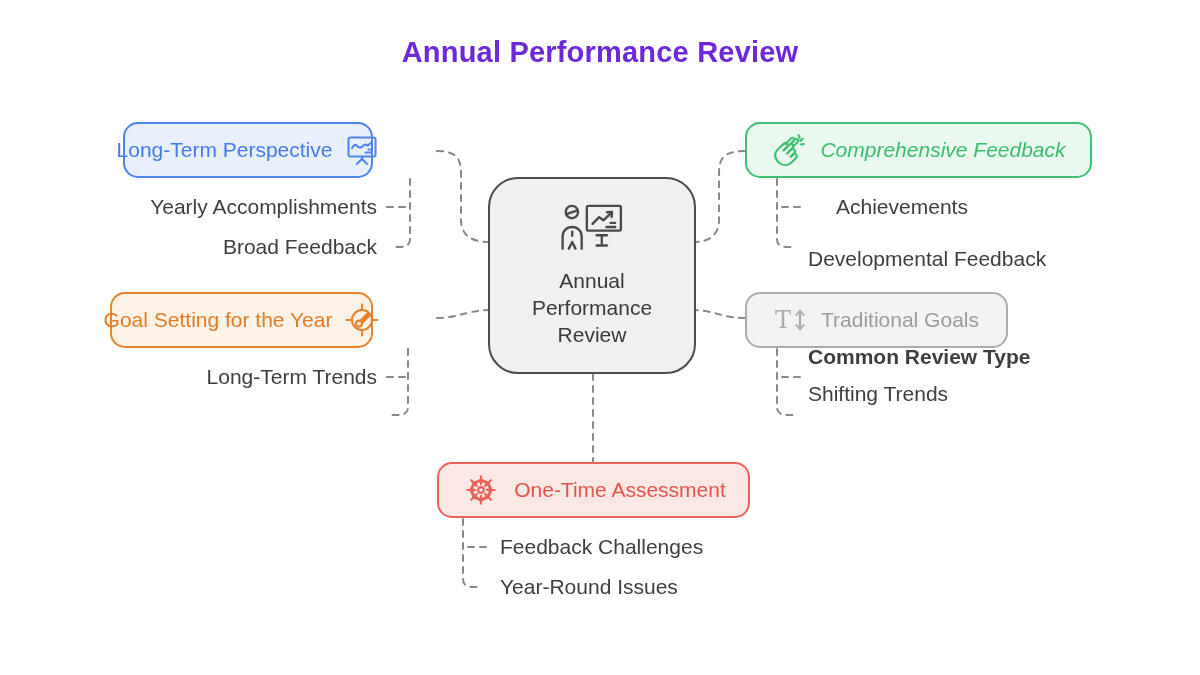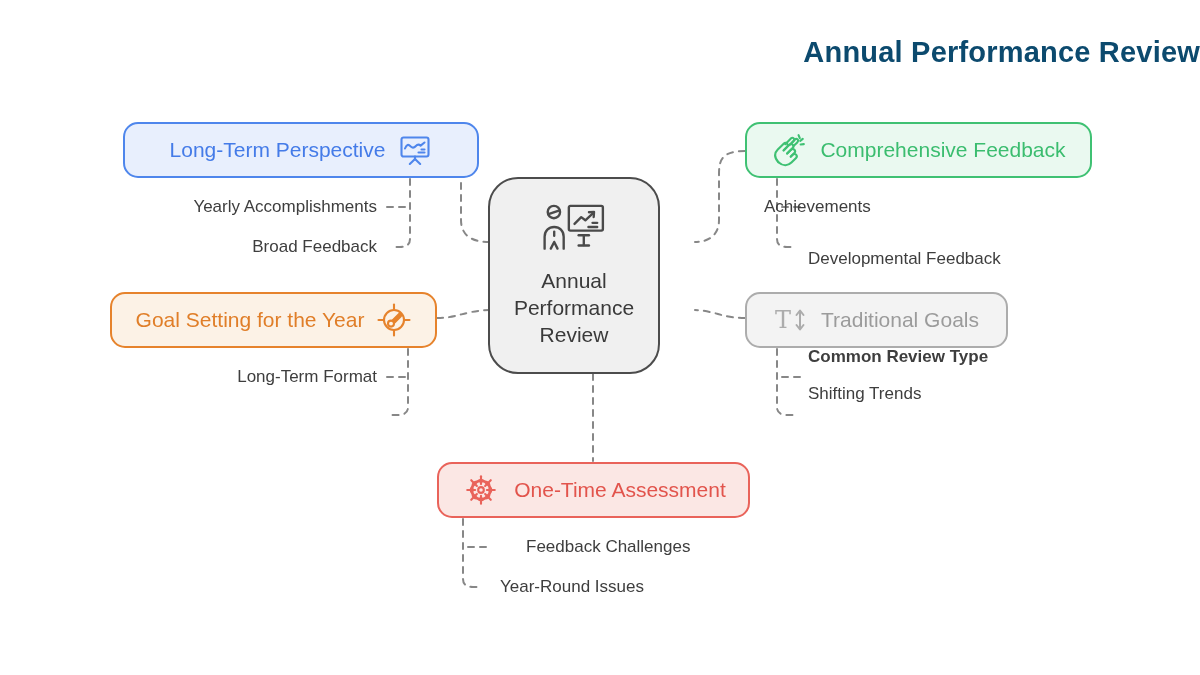--- a/index.html
+++ b/index.html
@@ -1,39 +1,39 @@
 <!DOCTYPE html>
 <html><head>
 <meta charset="utf-8">
 <style>
   html,body{margin:0;padding:0;background:#ffffff;}
   body{width:1200px;height:675px;position:relative;overflow:hidden;
        font-family:"Liberation Sans",sans-serif;}
   .stage{position:absolute;inset:0;}
-  .title{position:absolute;top:36px;left:0;width:100%;text-align:right;
-         font-size:29px;font-weight:bold;color:#0c4a6e;letter-spacing:.2px;}
+  .title{position:absolute;top:36px;left:0;width:100%;text-align:center;
+         font-size:29px;font-weight:bold;color:#6d28d9;letter-spacing:.2px;}
   svg.connectors{position:absolute;left:0;top:0;pointer-events:none;}
   .connectors path{fill:none;stroke:var(--line,#878787);stroke-width:2;
                    stroke-linecap:round;stroke-dasharray:6 6;}
   .pill{position:absolute;box-sizing:border-box;height:56px;
         display:flex;align-items:center;justify-content:center;gap:13px;
         border:2px solid var(--c);background:var(--bg);color:var(--fg);
         border-radius:15px;font-size:21px;padding:0 14px;}
   .pill .label{white-space:nowrap;}
   .pill .icon{display:flex;align-items:center;justify-content:center;color:var(--c);}
-  .child{position:absolute;font-size:17px;color:#3e3e3e;white-space:nowrap;line-height:24px;}
+  .child{position:absolute;font-size:21px;color:#3e3e3e;white-space:nowrap;line-height:24px;}
   .child.r{text-align:right;}
-  .center-node{position:absolute;left:488px;top:177px;width:172px;height:197px;
+  .center-node{position:absolute;left:488px;top:177px;width:208px;height:197px;
         box-sizing:border-box;border:2.5px solid #4c4c4c;border-radius:30px;
         background:#f0f0f0;display:flex;flex-direction:column;align-items:center;
         justify-content:center;gap:10px;}
   .center-text{font-size:21px;line-height:27px;color:#3a3a3a;text-align:center;}
-  .b0{left:123px;top:122px;width:356px;}
-  .b1{left:110px;top:292px;width:327px;}
-  .b2{left:745px;top:122px;width:347px;}
+  .b0{left:123px;top:122px;width:250px;}
+  .b1{left:110px;top:292px;width:263px;}
+  .b2{left:745px;top:122px;width:347px;font-style:italic;}
   .b3{left:745px;top:292px;width:263px;}
   .b4{left:437px;top:462px;width:313px;text-align:right;}
 </style>
 </head>
 <body style="--line: #878787;">
 
 <div class="stage">
 
   <div class="title">Annual Performance Review</div>
 
@@ -171,21 +171,21 @@
           <path d="M13.5,20.5 L8.7,25.3"></path>
             <path d="M20.5,20.5 L25.3,25.3"></path>
         </g>
       </svg>
     </span>
     <span class="label">One-Time Assessment</span>
   </div>
 
   <div class="child r" style="right:823px;top:195px;">Yearly Accomplishments</div>
   <div class="child r" style="right:823px;top:235px;">Broad Feedback</div>
-  <div class="child r" style="right:823px;top:365px;">Long-Term Format</div>
-  <div class="child" style="left:764px;top:195px;">Achievements</div>
+  <div class="child r" style="right:823px;top:365px;">Long-Term Trends</div>
+  <div class="child" style="left:836px;top:195px;">Achievements</div>
   <div class="child" style="left:808px;top:235px;margin-top:12px;">Developmental Feedback</div>
   <div class="child" style="left:808px;top:345px;font-weight:bold;">Common Review Type</div>
   <div class="child" style="left:808px;top:382px;">Shifting Trends</div>
-  <div class="child" style="left:500px;top:535px;margin-left:26px;">Feedback Challenges</div>
+  <div class="child" style="left:500px;top:535px;">Feedback Challenges</div>
   <div class="child" style="left:500px;top:575px;">Year-Round Issues</div>
 
 </div>
 
 </body></html>

